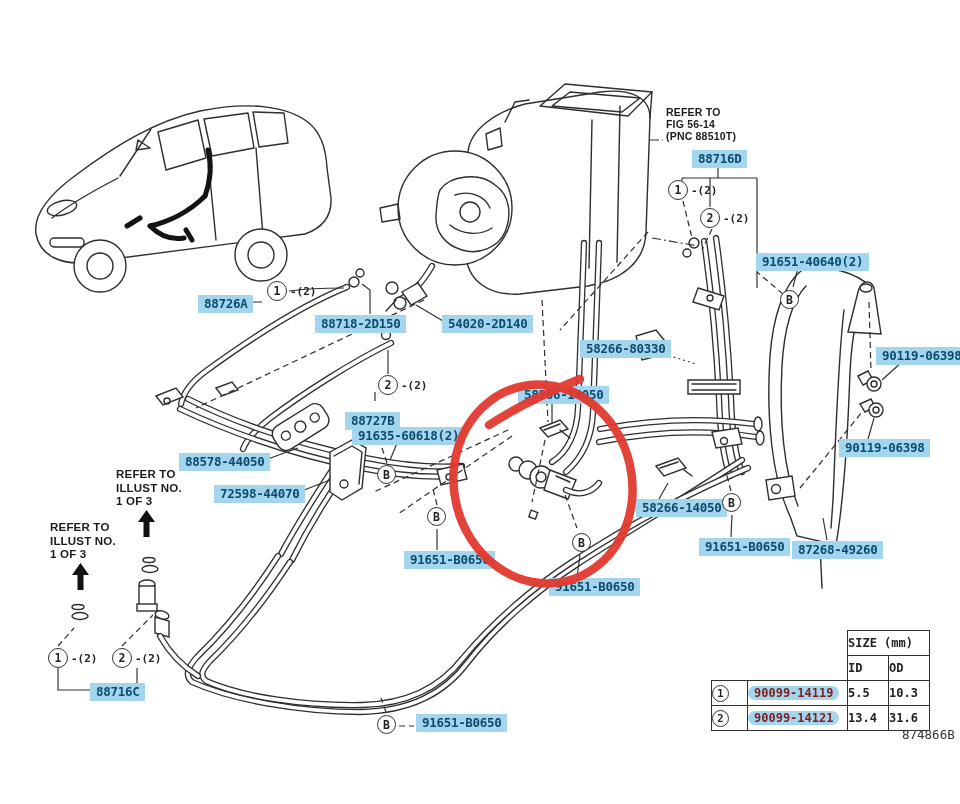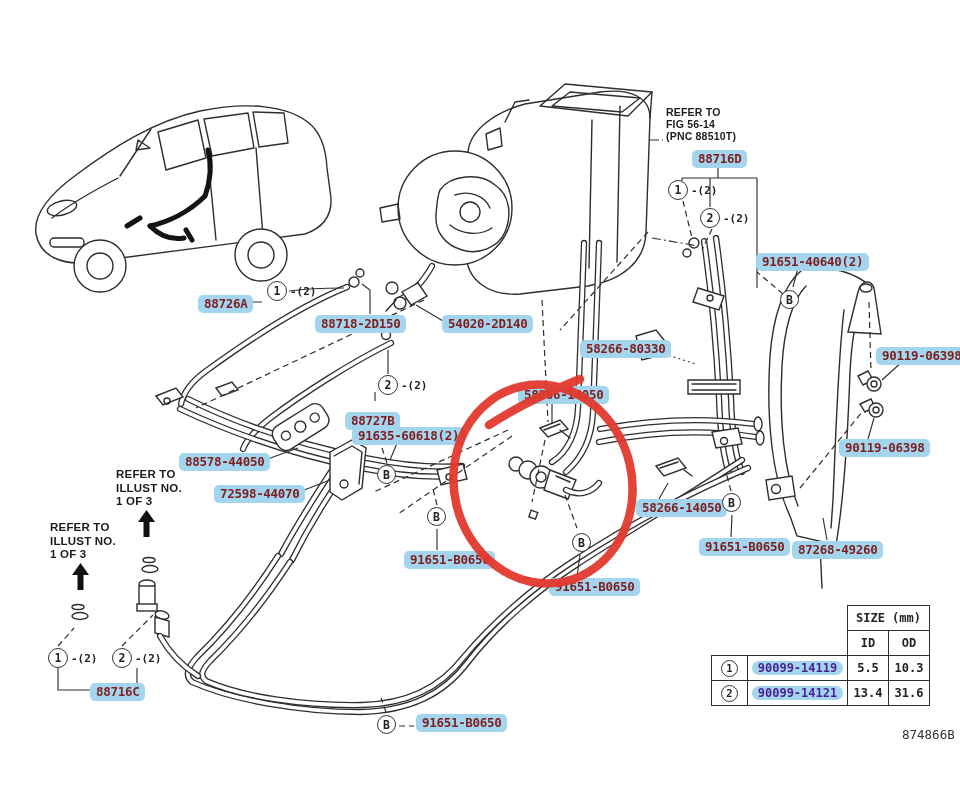--- a/index.html
+++ b/index.html
@@ -1,41 +1,41 @@
 <!DOCTYPE html>
 <html><head>
 <meta charset="utf-8">
 <style>
   html,body{margin:0;padding:0}
   body{width:960px;height:804px;position:relative;background:#fff;overflow:hidden;
        font-family:"Liberation Sans",sans-serif}
   .layer{position:absolute;left:0;top:0;width:960px;height:804px}
   svg.art{z-index:1}
   svg.red{z-index:4;pointer-events:none}
-  .pill{position:absolute;z-index:3;background:#a3d6ee;color:#7f1d1d;
+  .pill{position:absolute;z-index:3;background:#a3d6ee;color:#0c4a6e;
         font:bold 12.5px "DejaVu Sans Mono",monospace;letter-spacing:-.3px;
-        padding:1px 6px 2px;border-radius:5px;white-space:nowrap;cursor:pointer}
+        padding:1px 6px 2px;border-radius:0;white-space:nowrap;cursor:pointer}
   .cnum{position:absolute;z-index:3;display:flex;align-items:center;gap:3px;
         font:bold 11px "DejaVu Sans Mono",monospace;color:#222}
   .circ,.bcirc{width:20px;height:20px;border:1.6px solid #333;border-radius:50%;
         background:#fff;display:flex;align-items:center;justify-content:center;
         font:bold 11.5px "DejaVu Sans Mono",monospace;color:#222;box-sizing:border-box}
   .bcirc{position:absolute;z-index:3;width:19px;height:19px}
   .note{position:absolute;z-index:2;font:bold 11.5px "Liberation Sans",sans-serif;
         color:#1c1c1c;line-height:13.5px;letter-spacing:.2px;white-space:nowrap}
   .note.small{font-size:10.5px;line-height:12px}
   .uparrow{position:absolute;z-index:2}
-  table.sizetable{position:absolute;left:711px;top:605px;z-index:2;border-collapse:collapse;
-        font:bold 12px "DejaVu Sans Mono",monospace;color:#222;text-align:center}
+  table.sizetable{position:absolute;left:711px;top:630px;z-index:2;border-collapse:collapse;
+        font:bold 12px "DejaVu Sans Mono",monospace;color:#222;}
   table.sizetable td{border:1.6px solid #2e2e2e;padding:0;height:24px}
   table.sizetable td.blank{border:none;background:transparent}
   table.sizetable .tcirc{width:17px;height:17px;border:1.4px solid #333;border-radius:50%;
         display:inline-flex;align-items:center;justify-content:center;
         font:bold 10.5px "DejaVu Sans Mono",monospace;box-sizing:border-box}
-  table.sizetable .tpill{background:#a3d6ee;color:#4c1d95;border-radius:9px;
+  table.sizetable .tpill{background:#a3d6ee;color:#7f1d1d;border-radius:9px;
         padding:0 6px;display:inline-block;cursor:pointer}
   .footer-code{position:absolute;left:902px;top:727px;z-index:2;
         font:12.5px "DejaVu Sans Mono",monospace;color:#333}
   
   .ln{stroke:#2e2e2e;stroke-width:1.4;fill:none;stroke-linecap:round;stroke-linejoin:round}
   .thin{stroke:#2e2e2e;stroke-width:1.15;fill:none}
   .dash{stroke:#2e2e2e;stroke-width:1.2;fill:none;stroke-dasharray:6 4}
   .dot{stroke:#2e2e2e;stroke-width:1.1;fill:none;stroke-dasharray:2 3}
   .dashdot{stroke:#2e2e2e;stroke-width:1.1;fill:none;stroke-dasharray:9 3 2 3}
   .tube-o{stroke:#2e2e2e;stroke-width:6.3;fill:none;stroke-linecap:round;stroke-linejoin:round}

